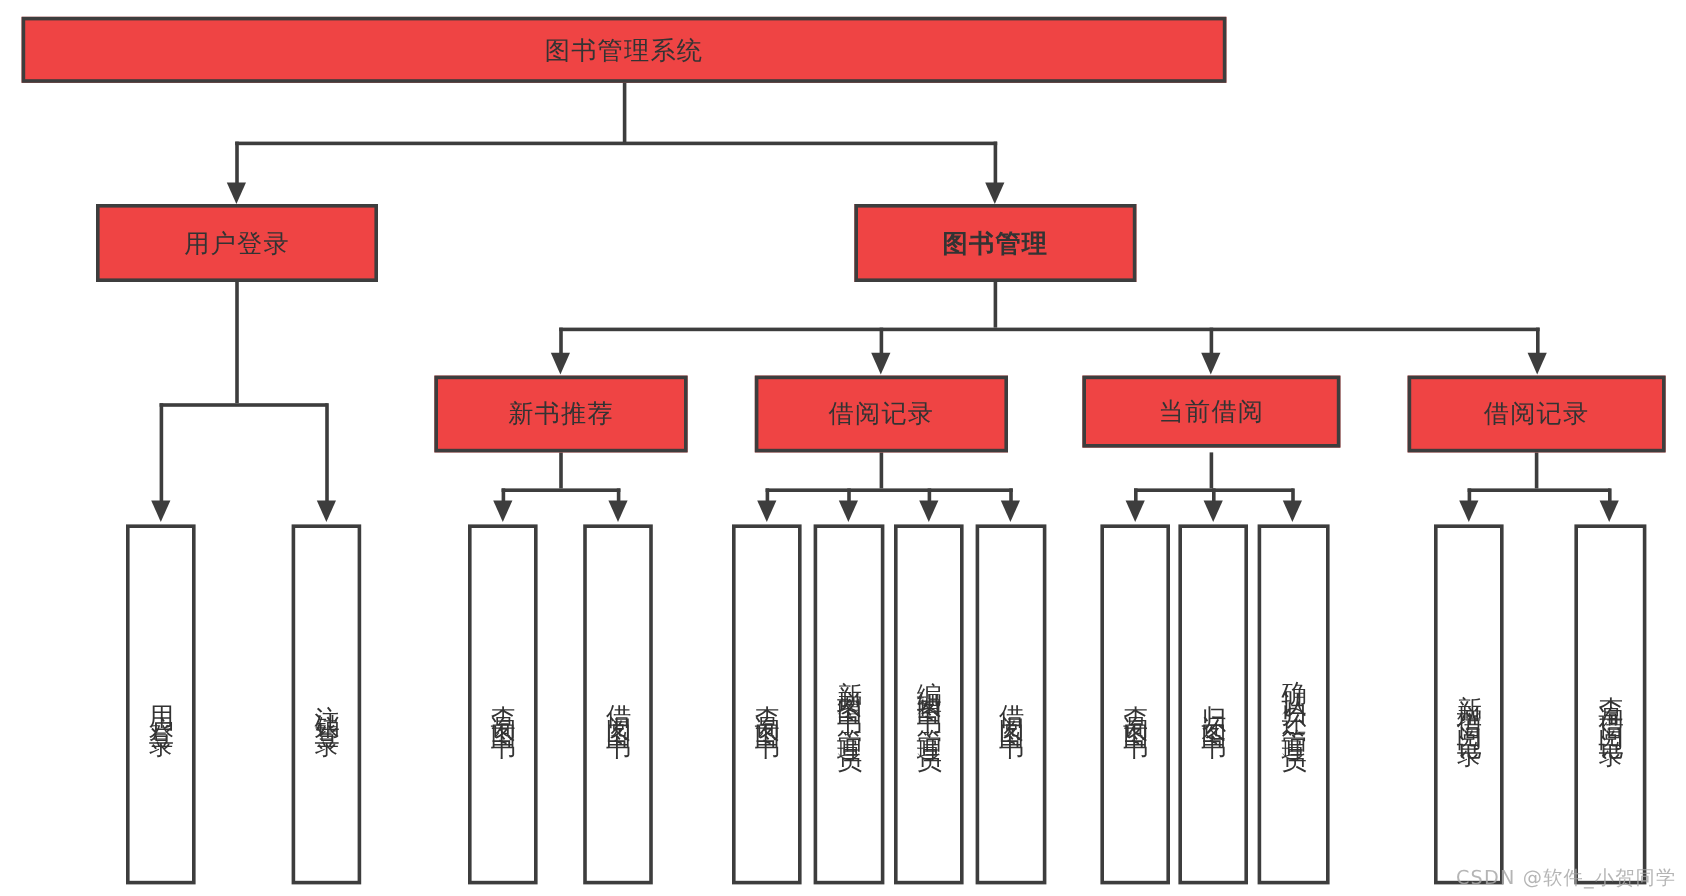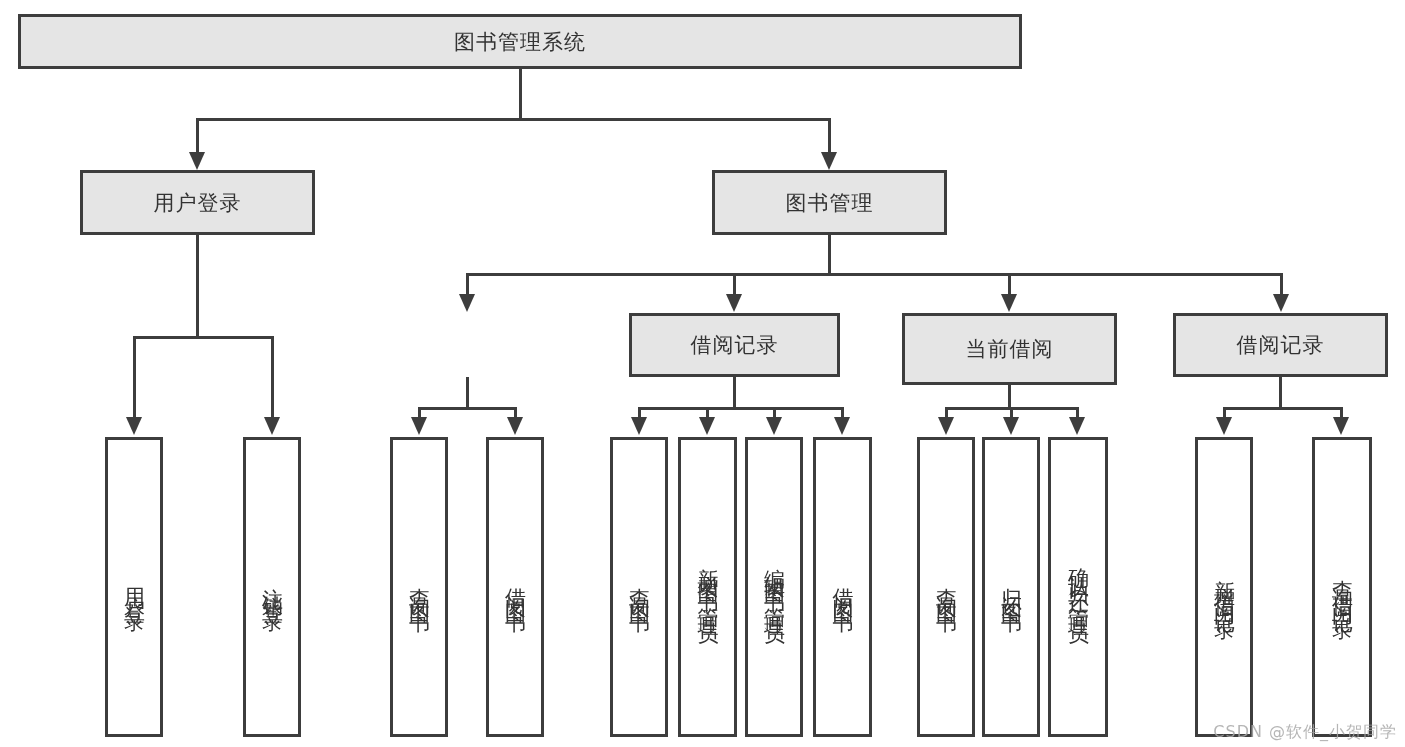--- a/index.html
+++ b/index.html
@@ -14,21 +14,21 @@
     width:1405px;height:747px;
     background:var(--bg);
     font-family:"DejaVu Sans","Liberation Sans",sans-serif;
     color:var(--text);
     overflow:hidden;
   }
   .box{
     position:absolute;
     box-sizing:border-box;
     border:3px solid var(--line);
-    background:#e5e5e5;
+    background:#ef4444;
     display:flex;align-items:center;justify-content:center;
     font-size:21px;
     letter-spacing:1px;
     text-align:center;
     z-index:2;
   }
   .leaf{
     position:absolute;
     box-sizing:border-box;
     border:3px solid var(--line);
@@ -74,21 +74,21 @@
   <div class="vline" style="left:519px;top:69px;height:50px;"></div>
   <div class="hline" style="left:196px;top:118px;width:635px;"></div>
   <div class="vline" style="left:196px;top:118px;height:36px;"></div>
   <div class="arrow" style="left:189px;top:152px;"></div>
   <div class="vline" style="left:828px;top:118px;height:36px;"></div>
   <div class="arrow" style="left:821px;top:152px;"></div>
 
   <div class="box" style="left:80px;top:170px;width:235px;height:65px;">
     <span>用户登录</span>
   </div>
-  <div class="box" style="left:712px;top:170px;width:235px;height:65px;">
+  <div class="box" style="left:712px;top:170px;width:235px;height:65px;font-weight:bold;">
     <span>图书管理</span>
   </div>
 
   <div class="vline" style="left:196px;top:235px;height:101px;"></div>
   <div class="hline" style="left:133px;top:336px;width:140px;"></div>
   <div class="vline" style="left:133px;top:336px;height:82px;"></div>
   <div class="arrow" style="left:126px;top:417px;"></div>
   <div class="vline" style="left:271px;top:336px;height:82px;"></div>
   <div class="arrow" style="left:264px;top:417px;"></div>
 
@@ -96,24 +96,27 @@
   <div class="hline" style="left:466px;top:273px;width:817px;"></div>
   <div class="vline" style="left:466px;top:273px;height:22px;"></div>
   <div class="arrow" style="left:459px;top:294px;"></div>
   <div class="vline" style="left:733px;top:273px;height:22px;"></div>
   <div class="arrow" style="left:726px;top:294px;"></div>
   <div class="vline" style="left:1008px;top:273px;height:22px;"></div>
   <div class="arrow" style="left:1001px;top:294px;"></div>
   <div class="vline" style="left:1280px;top:273px;height:22px;"></div>
   <div class="arrow" style="left:1273px;top:294px;"></div>
 
+  <div class="box" style="left:362px;top:313px;width:211px;height:64px;">
+    <span>新书推荐</span>
+  </div>
   <div class="box" style="left:629px;top:313px;width:211px;height:64px;">
     <span>借阅记录</span>
   </div>
-  <div class="box" style="left:902px;top:313px;width:215px;height:72px;">
+  <div class="box" style="left:902px;top:313px;width:215px;height:60px;">
     <span>当前借阅</span>
   </div>
   <div class="box" style="left:1173px;top:313px;width:215px;height:64px;">
     <span>借阅记录</span>
   </div>
 
   <div class="vline" style="left:466px;top:377px;height:30px;"></div>
   <div class="hline" style="left:418px;top:407px;width:99px;"></div>
   <div class="vline" style="left:418px;top:407px;height:12px;"></div>
   <div class="arrow" style="left:411px;top:417px;"></div>

